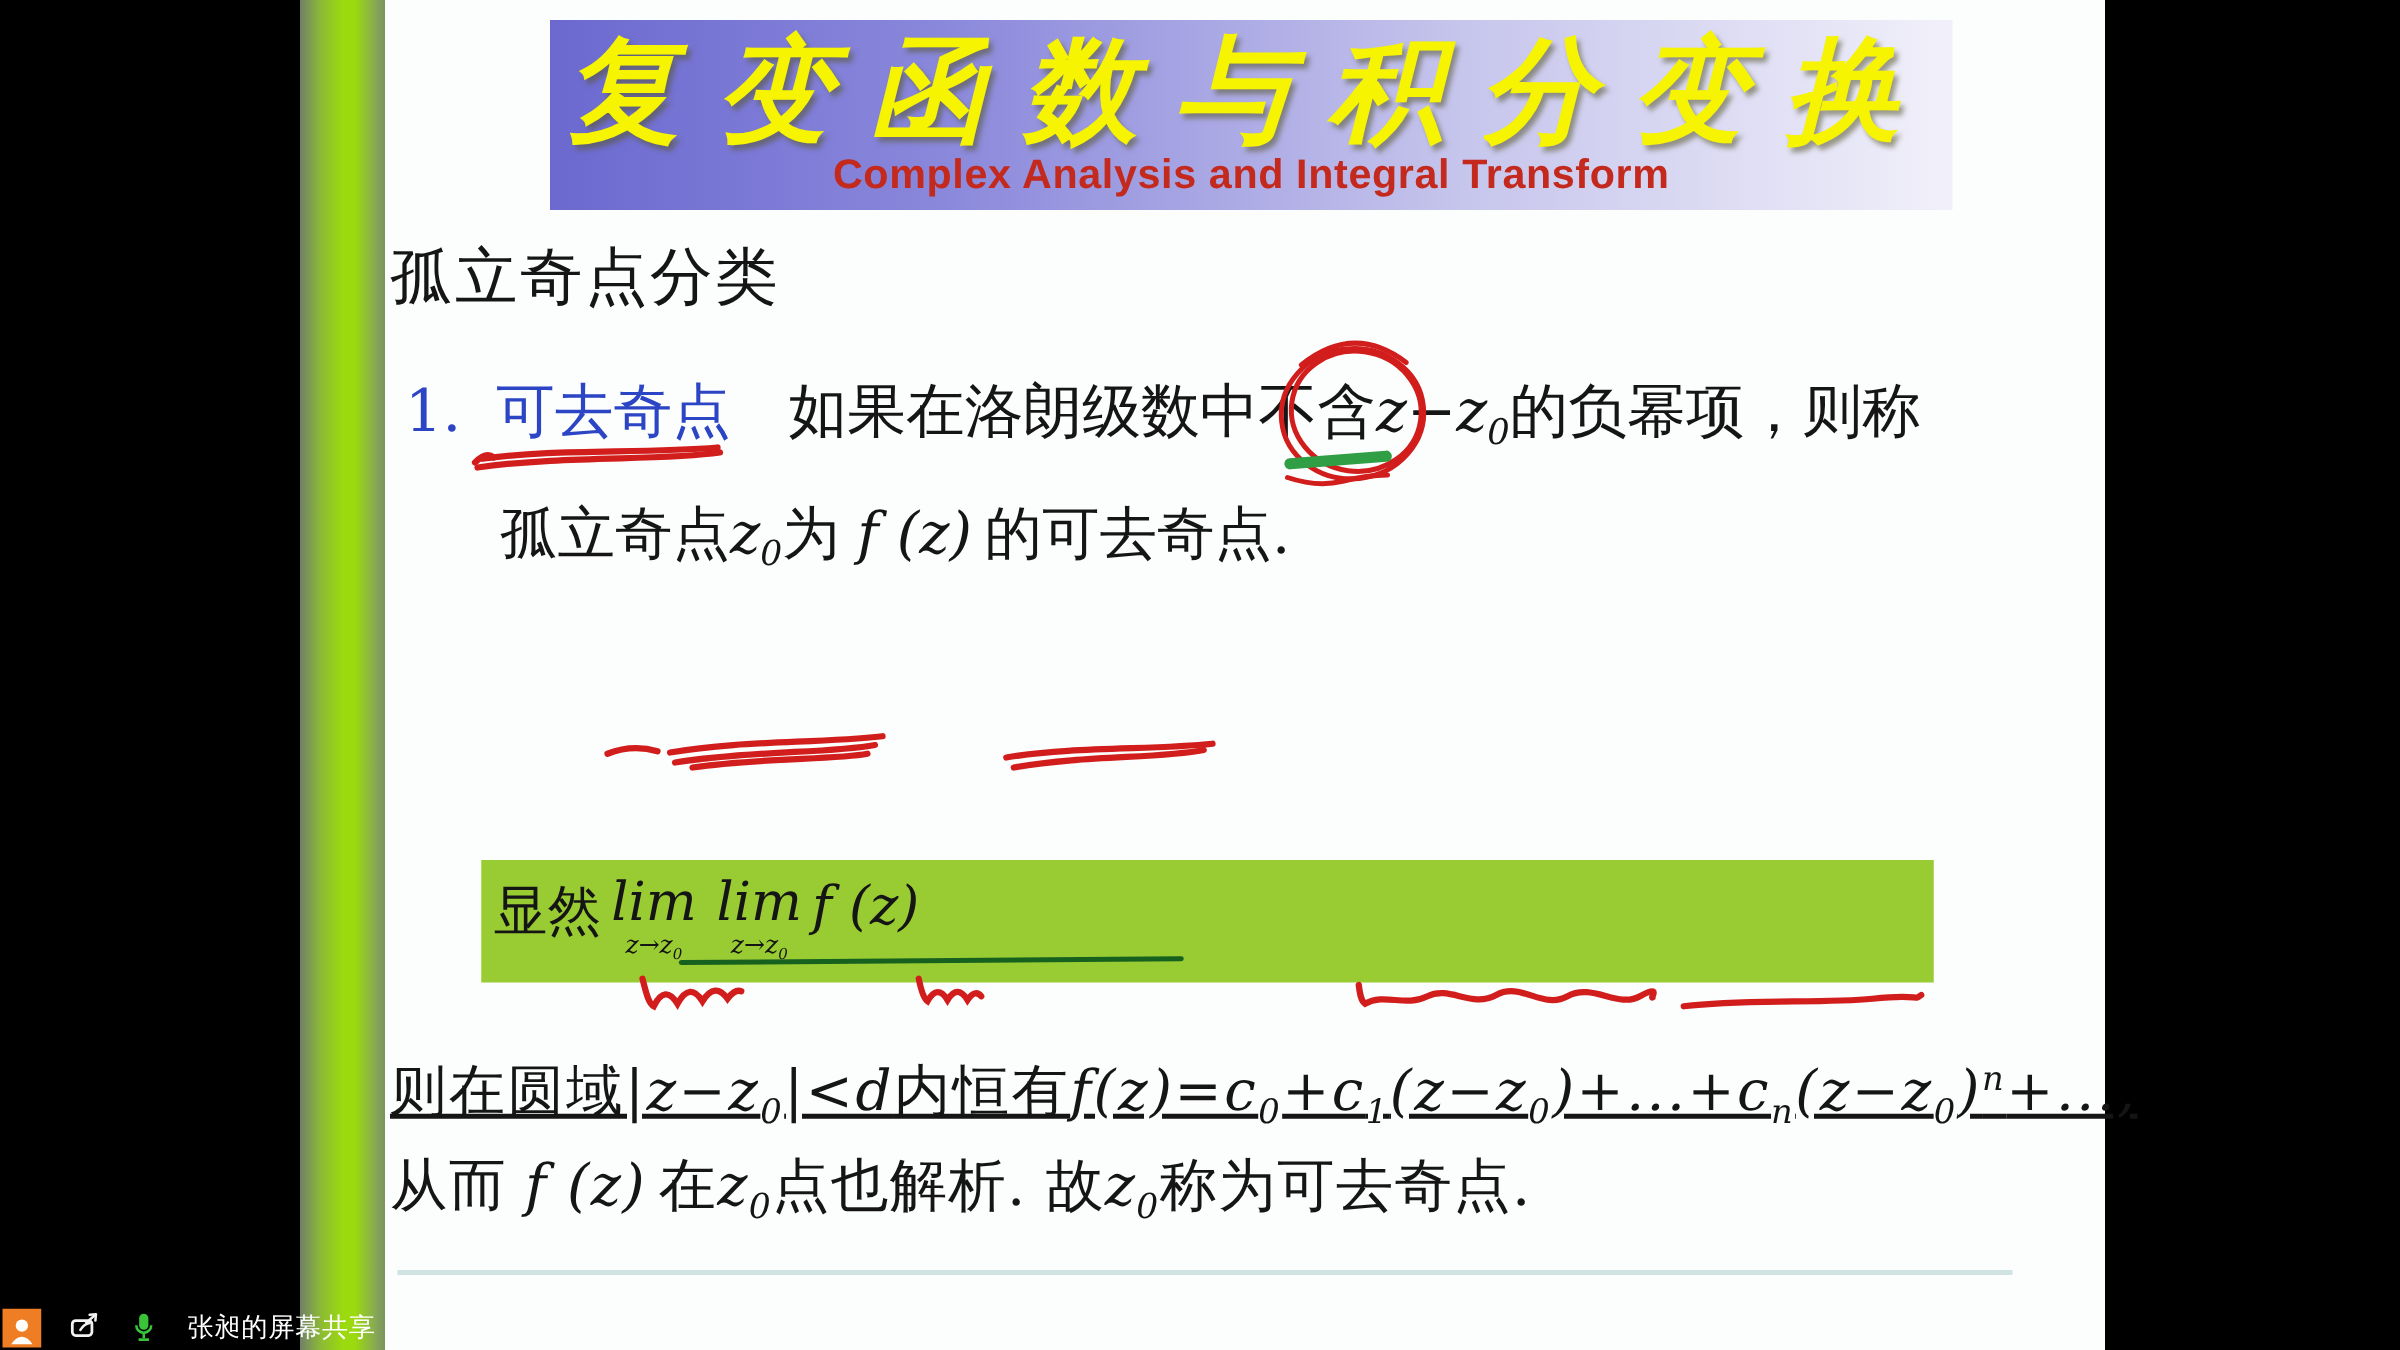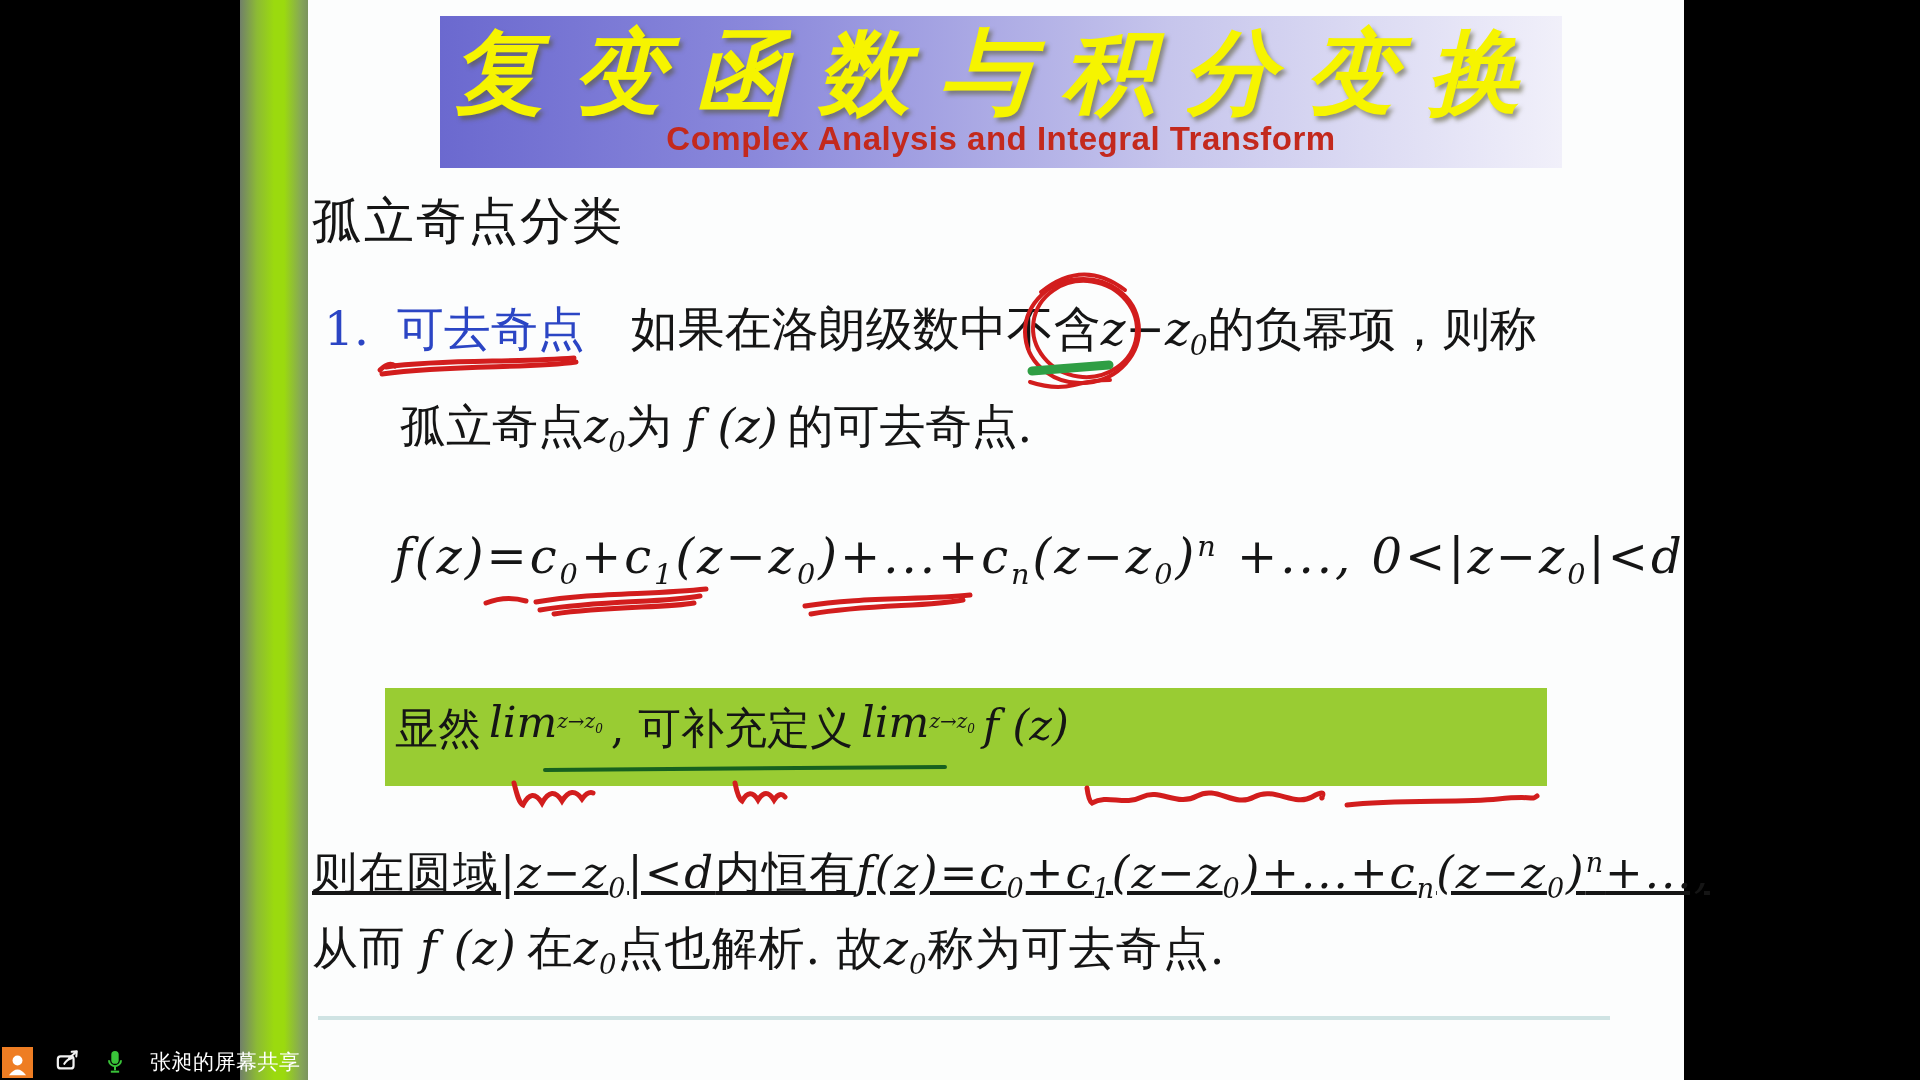--- a/index.html
+++ b/index.html
@@ -32,21 +32,21 @@
   .l1 .term{margin-right:46px;margin-top:34px;}
   .l2{left:92px;top:396px;font-size:46px;}
   .gapL{margin-left:14px;}
   .gapR{margin-right:10px;}
   .formula{left:86px;top:528px;font-size:48px;letter-spacing:3px;}
 
   .greenbox{position:absolute;left:77px;top:688px;width:1162px;height:98px;background:#99cc33;
     box-sizing:border-box;padding:12px 0 0 10px;font-size:43px;
     display:flex;align-items:flex-start;white-space:nowrap;}
   .greenbox .run{display:inline-block;}
-  .lim{display:inline-flex;flex-direction:row;align-items:center;line-height:1.05;margin:0 8px;}
+  .lim{display:inline-flex;flex-direction:column;align-items:center;line-height:1.05;margin:0 8px;}
   .lim .lu{font-size:20px;line-height:1;}
 
   .l3{left:4px;top:843px;font-size:45px;letter-spacing:2px;text-decoration:underline;}
   .l4{left:4px;top:918px;font-size:46px;letter-spacing:1px;}
 
   .divider{position:absolute;left:10px;top:1016px;width:1292px;height:4px;background:#cfe3e3;}
 
   .ink{position:absolute;left:0;top:0;width:1376px;height:1080px;pointer-events:none;}
   .ink path,.ink ellipse{fill:none;stroke:#d21d1d;stroke-width:5;stroke-linecap:round;}
   .ink .thin{stroke-width:4;}
@@ -77,31 +77,27 @@
     <div class="heading">孤立奇点分类</div>
 
     <div class="line l1">
       <span class="blue num">1.</span><span class="blue term">可去奇点</span><span class="cn">如果在洛朗级数中</span><span class="cn">不含</span><span class="m">z−z</span><sub class="m">0</sub><span class="cn">的负幂项，则称</span>
     </div>
 
     <div class="line l2">
       <span class="cn">孤立奇点</span><span class="m">z</span><sub class="m">0</sub><span class="cn">为</span><span class="m gapL gapR">f (z)</span><span class="cn">的可去奇点.</span>
     </div>
 
-    <div class="line formula m">
-      <span>f(z)=c</span><sub>0</sub><span>+c</span><sub>1</sub><span>(z−z</span><sub>0</sub><span>)+...+c</span><sub>n</sub><span>(z−z</span><sub>0</sub><span>)</span><sup>n</sup><span> +..., 0&lt;|z−z</span><sub>0</sub><span>|&lt;d</span>
-    </div>
 
     <div class="greenbox">
       <span class="run cn">显然 </span>
       <span class="lim">
         <span class="m">lim</span>
         <span class="lu"><span class="m">z→z</span><sub class="m">0</sub></span>
       </span>
-      <span class="run cn">, 可补充定义 </span>
       <span class="lim">
         <span class="m">lim</span>
         <span class="lu"><span class="m">z→z</span><sub class="m">0</sub></span>
       </span>
       <span class="run m">f (z)</span>
     </div>
 
     <div class="line l3">
       <span class="cn">则在圆域</span><span class="m">|z−z</span><sub class="m">0</sub><span class="m">|&lt;d</span><span class="cn">内恒有</span><span class="m">f(z)=c</span><sub class="m">0</sub><span class="m">+c</span><sub class="m">1</sub><span class="m">(z−z</span><sub class="m">0</sub><span class="m">)+...+c</span><sub class="m">n</sub><span class="m">(z−z</span><sub class="m">0</sub><span class="m">)</span><sup class="m">n</sup><span class="m">+...,</span>
     </div>

